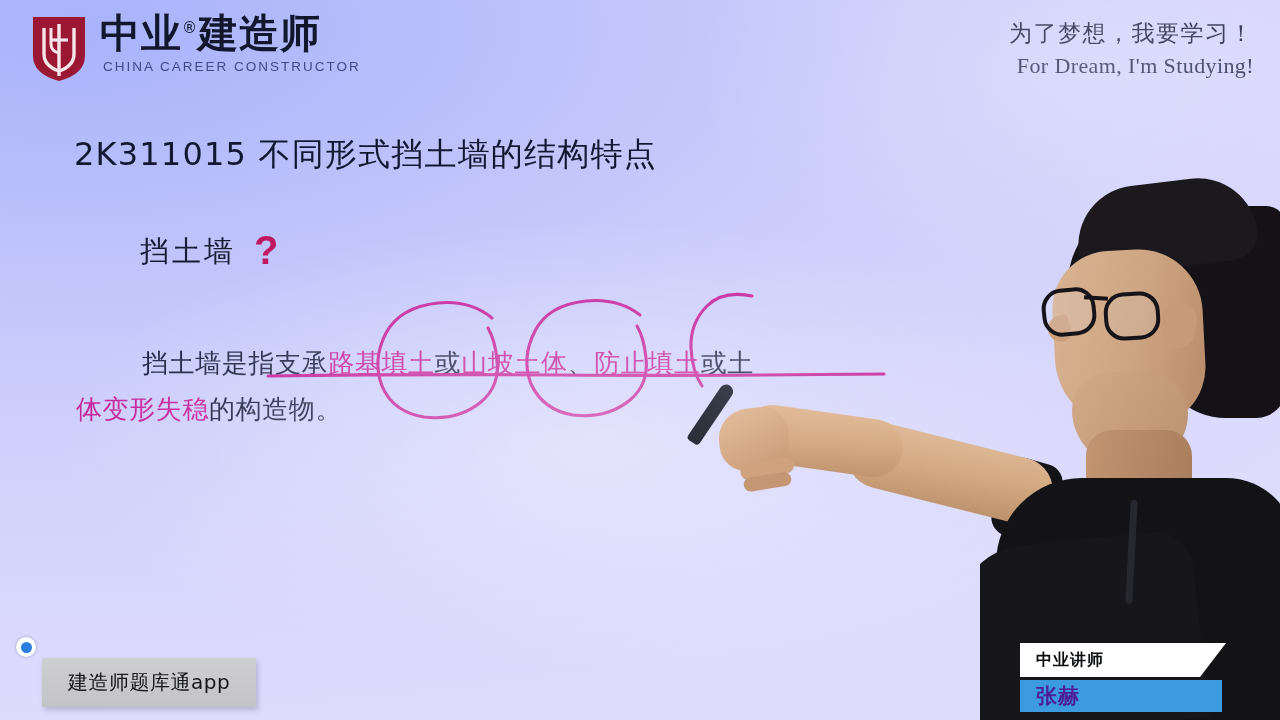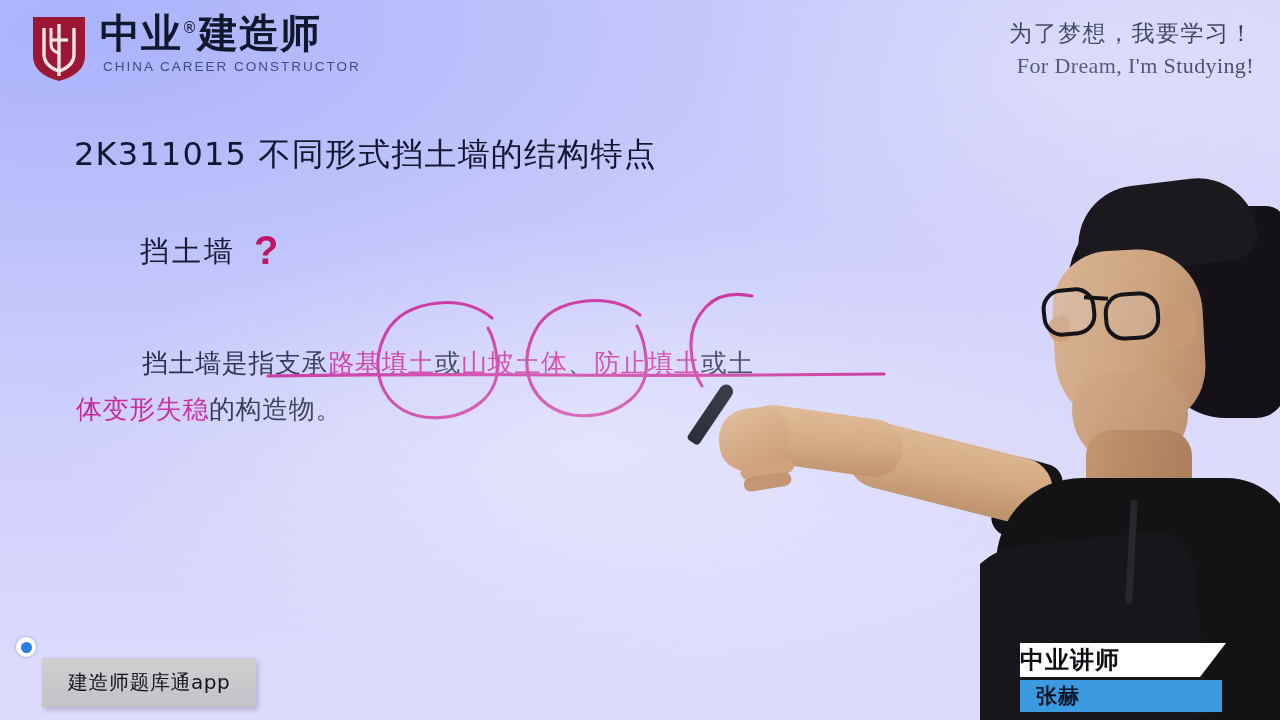--- a/index.html
+++ b/index.html
@@ -190,29 +190,29 @@
   #np-top{
     position:relative;width:180px;height:34px;background:#ffffff;
     display:flex;align-items:center;
   }
   #np-top:after{
     content:"";position:absolute;right:-26px;top:0;width:0;height:0;
     border-top:34px solid #ffffff;border-right:26px solid transparent;
   }
   #np-top span{
     font-family:"DejaVu Sans","Liberation Sans",sans-serif;
-    font-size:24px;font-weight:700;color:#0c0d12;letter-spacing:1px;
+    font-size:16px;font-weight:700;color:#0c0d12;padding-left:16px;letter-spacing:1px;
   }
   #np-bot{
     position:relative;width:202px;height:32px;background:#3c9ae0;margin-top:3px;
     display:flex;align-items:center;
   }
   #np-bot span{
     font-family:"DejaVu Sans","Liberation Sans",sans-serif;
-    font-size:21px;font-weight:700;color:#0f172a;padding-left:16px;letter-spacing:1px;
+    font-size:21px;font-weight:700;color:#4c1d95;padding-left:16px;letter-spacing:1px;
   }
   #np-shade{
     position:absolute;left:196px;top:-3px;width:84px;height:80px;background:#0b0b0e;z-index:-1;
   }
 </style>
 </head>
 <body>
 
 <div id="stage">
 

